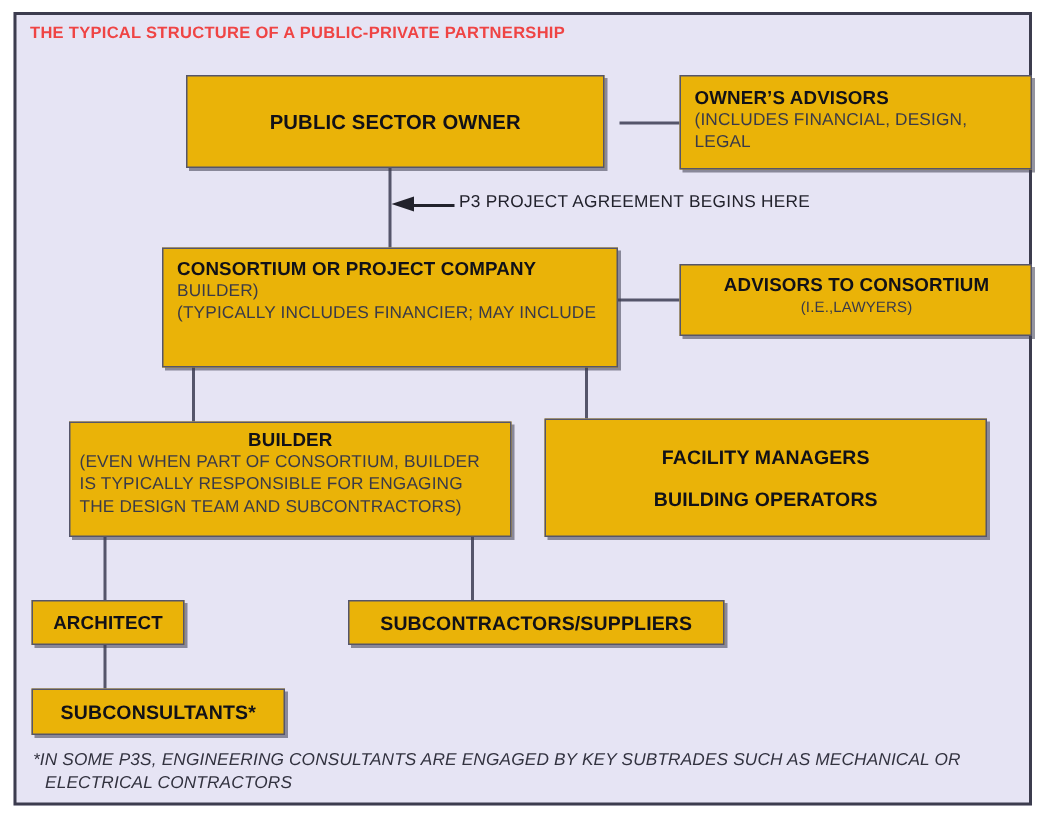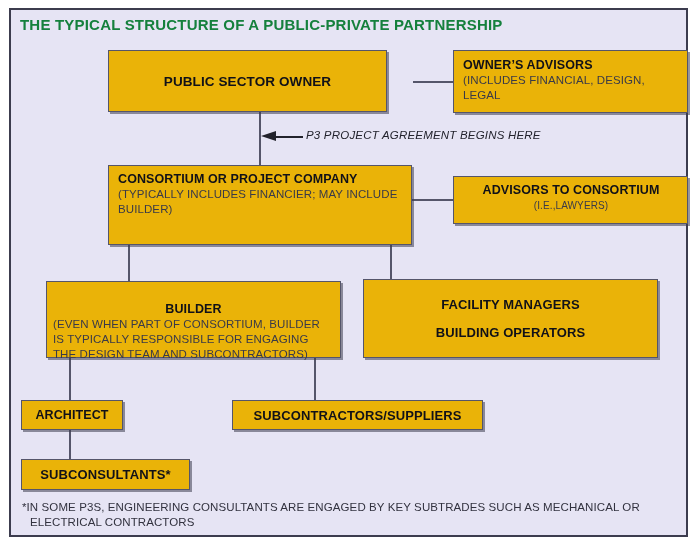--- a/index.html
+++ b/index.html
@@ -24,24 +24,24 @@
     width: 679px;
     height: 529px;
     background: #e6e4f4;
     border: 2px solid #3c3c4e;
     box-sizing: border-box;
   }
   .diagram-title {
     position: absolute;
     left: 20px;
     top: 16px;
-    font-size: 15px;
+    font-size: 11px;
     font-weight: bold;
     letter-spacing: 0.2px;
-    color: #15803d;
+    color: #ef4444;
     white-space: nowrap;
   }
   .node {
     position: absolute;
     background: #eab308;
     border: 1.5px solid #55556a;
     box-sizing: border-box;
     box-shadow: 2px 2px 0 rgba(60,60,78,0.55);
   }
   .node .title {
@@ -49,21 +49,21 @@
     color: #111118;
     letter-spacing: 0.1px;
   }
   .node .sub {
     color: #3a3a48;
     font-weight: normal;
     letter-spacing: 0.1px;
   }
   
   #node-public-sector-owner {
-    left: 108px; top: 50px; width: 279px; height: 62px;
+    left: 124px; top: 50px; width: 279px; height: 62px;
     display: flex; align-items: center; justify-content: center;
   }
   #node-public-sector-owner .title { font-size: 13.5px; }
   
   #node-owners-advisors {
     left: 453px; top: 50px; width: 235px; height: 63px;
     padding: 6px 8px 0 9px;
   }
   #node-owners-advisors .title { font-size: 12.5px; display:block; line-height: 16px;}
   #node-owners-advisors .sub { font-size: 11.5px; display:block; line-height: 15px;}
@@ -78,21 +78,21 @@
   #node-advisors-consortium {
     left: 453px; top: 176px; width: 235px; height: 48px;
     padding: 5px 8px 0 9px;
     text-align: center;
   }
   #node-advisors-consortium .title { font-size: 12.5px; display:block; line-height: 16px;}
   #node-advisors-consortium .sub { font-size: 10px; display:block; line-height: 15px;}
   
   #node-builder {
     left: 46px; top: 281px; width: 295px; height: 77px;
-    padding: 19px 6px 0 6px;
+    padding: 3px 6px 0 6px;
     text-align: left;
   }
   #node-builder .title { font-size: 12.5px; display:block; line-height: 16px; text-align: center;}
   #node-builder .sub { font-size: 11.5px; display:block; line-height: 15px;}
   
   #node-facility {
     left: 363px; top: 279px; width: 295px; height: 79px;
     display: flex; flex-direction: column;
     align-items: center; justify-content: center;
   }
@@ -123,39 +123,39 @@
   .vline { width: 1.5px; }
   .hline { height: 1.5px; }
   
   .arrow-label {
     position: absolute;
     left: 306px; top: 129px;
     font-size: 11.5px;
     color: #22222c;
     letter-spacing: 0.2px;
     white-space: nowrap;
-    font-style: italic;
   }
   .arrow-shaft {
     position: absolute;
     left: 275px; top: 136px; width: 28px; height: 1.5px;
     background: #22222c;
   }
   .arrow-head {
     position: absolute;
     left: 261px; top: 131px;
     width: 0; height: 0;
     border-top: 5.5px solid transparent;
     border-bottom: 5.5px solid transparent;
     border-right: 15px solid #22222c;
   }
   .footnote {
     position: absolute;
     left: 22px; top: 500px; width: 645px;
     font-size: 11.5px;
+    font-style: italic;
     color: #32323f;
     line-height: 15px;
     letter-spacing: 0.1px;
   }
   .footnote .l2 { display: block; padding-left: 8px; }
 </style>
 </head>
 <body>
 
 <div id="canvas">
@@ -187,22 +187,22 @@
     <span class="title">PUBLIC SECTOR OWNER</span>
   </div>
 
   <div class="node" id="node-owners-advisors">
     <span class="title">OWNER’S ADVISORS</span>
     <span class="sub">(INCLUDES FINANCIAL, DESIGN, LEGAL</span>
   </div>
 
   <div class="node" id="node-consortium">
     <span class="title">CONSORTIUM OR PROJECT COMPANY</span>
+    <span class="sub">BUILDER)</span>
     <span class="sub">(TYPICALLY INCLUDES FINANCIER; MAY INCLUDE</span>
-    <span class="sub">BUILDER)</span>
   </div>
 
   <div class="node" id="node-advisors-consortium">
     <span class="title">ADVISORS TO CONSORTIUM</span>
     <span class="sub">(I.E.,LAWYERS)</span>
   </div>
 
   <div class="node" id="node-builder">
     <span class="title">BUILDER</span>
     <span class="sub">(EVEN WHEN PART OF CONSORTIUM, BUILDER</span>

